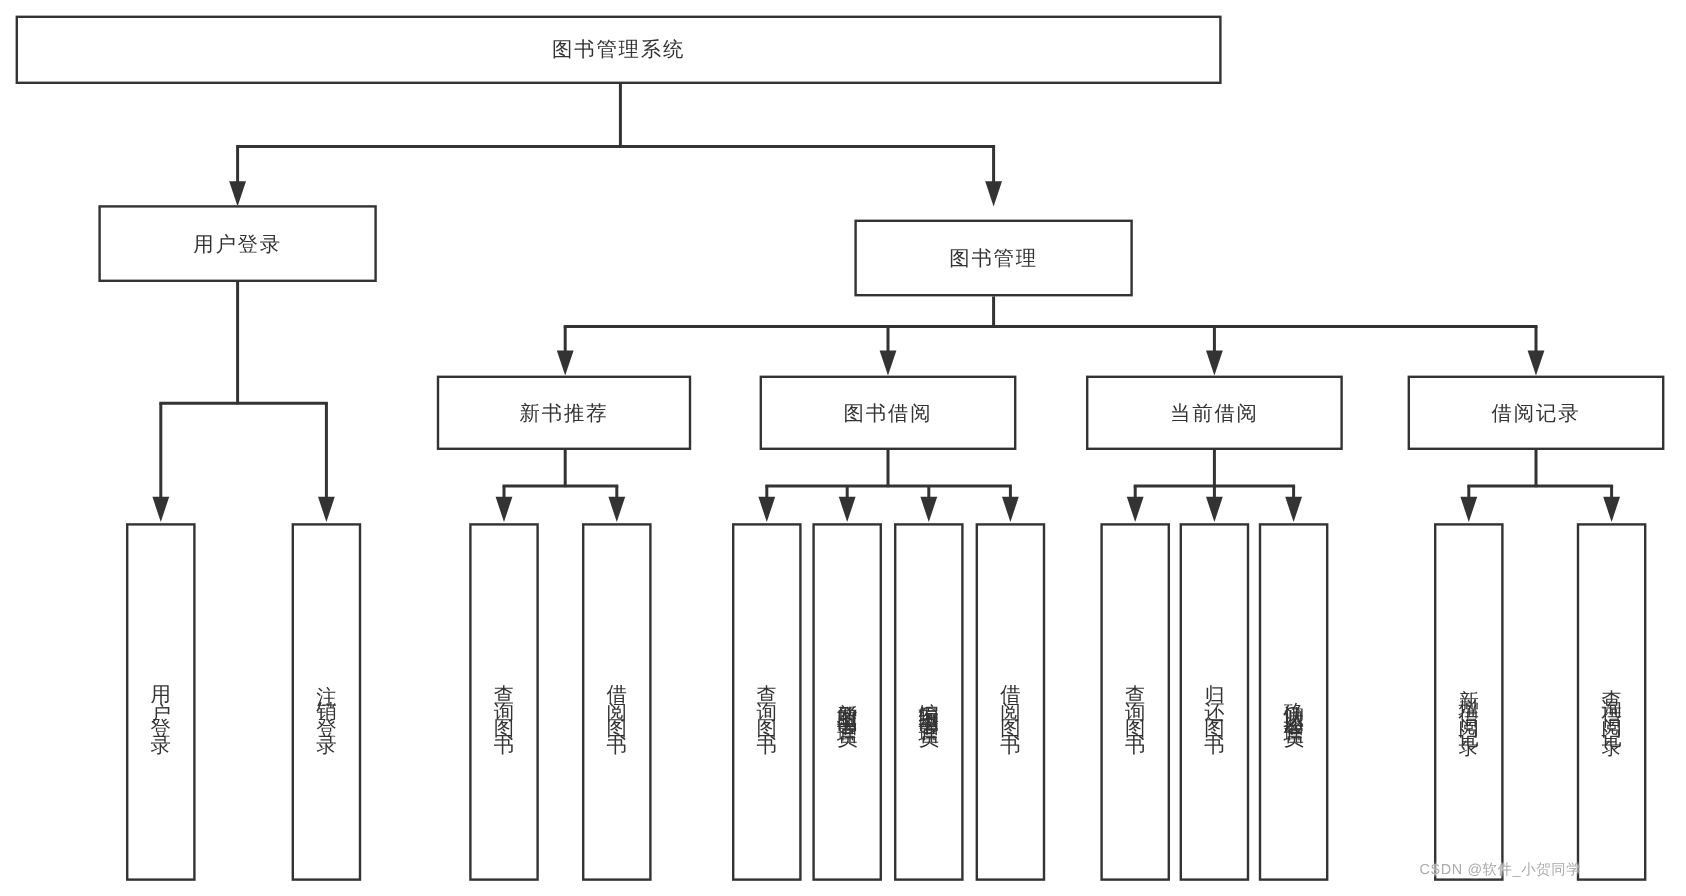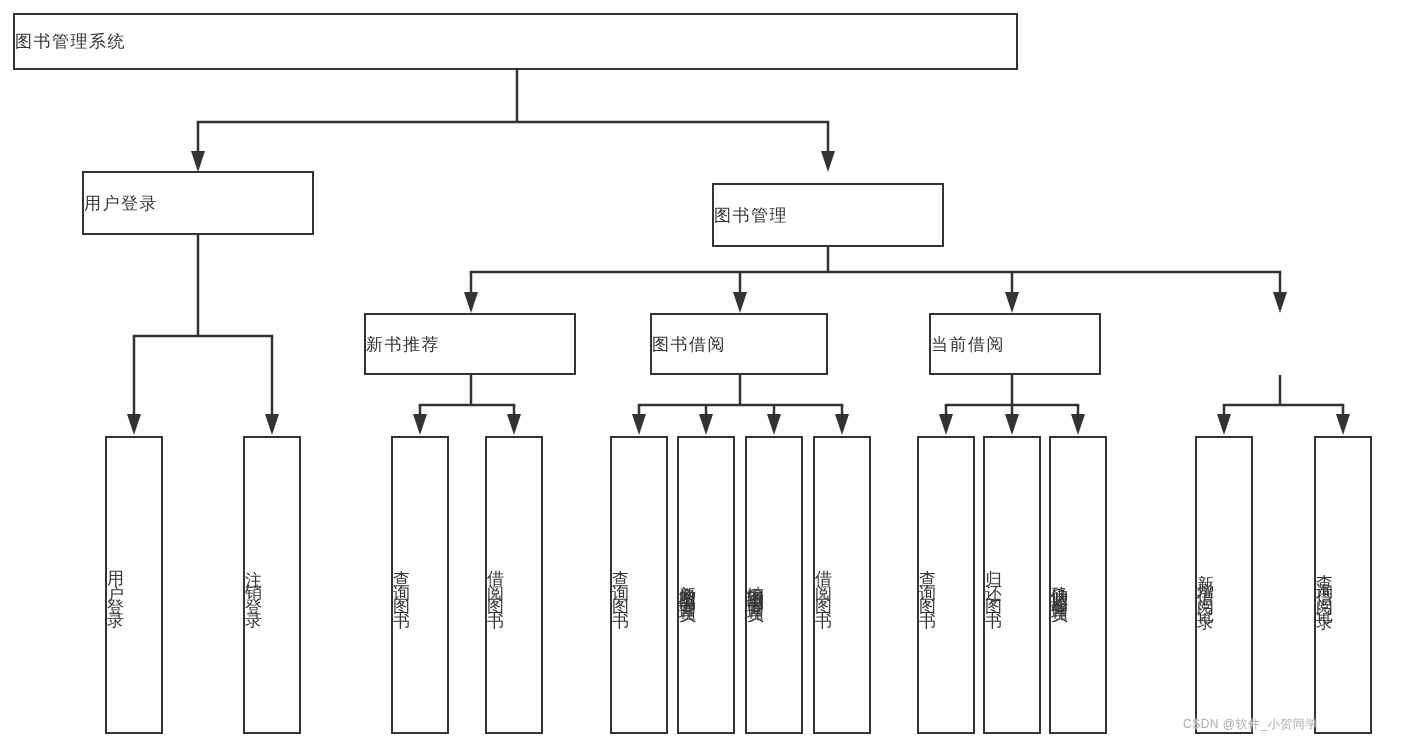--- a/index.html
+++ b/index.html
@@ -18,20 +18,21 @@
     width: 1405px; height: 747px;
     z-index: 1;
   }
   .box {
     position: absolute;
     box-sizing: border-box;
     border: 2.5px solid #333333;
     background: #ffffff;
     display: flex;
     align-items: center;
+    justify-content: center;
     font-size: 17px;
     color: #333333;
     letter-spacing: 1.5px;
     z-index: 2;
   }
   .leaf .vtext {
     writing-mode: vertical-rl;
     text-orientation: mixed;
     font-size: 17px;
     color: #333333;
@@ -130,25 +131,28 @@
   <div class="box" style="left:82px;top:171px;width:232px;height:64px">
     <span>用户登录</span>
   </div>
   <div class="box" style="left:712px;top:183px;width:232px;height:64px">
     <span>图书管理</span>
   </div>
 
   <div class="box" style="left:364px;top:313px;width:212px;height:62px">
     <span>新书推荐</span>
   </div>
-  <div class="box" style="left:650px;top:313px;width:178px;height:62px">
+  <div class="box" style="left:633px;top:313px;width:214px;height:62px">
     <span>图书借阅</span>
   </div>
-  <div class="box" style="left:929px;top:313px;width:172px;height:62px">
+  <div class="box" style="left:905px;top:313px;width:214px;height:62px">
     <span>当前借阅</span>
+  </div>
+  <div class="box" style="left:1173px;top:313px;width:214px;height:62px">
+    <span>借阅记录</span>
   </div>
 
   <div class="box leaf" style="left:105px;top:436px;width:58px;height:298px">
     <span class="vtext" style="letter-spacing: 14px;">用户登录</span>
   </div>
   <div class="box leaf" style="left:243px;top:436px;width:58px;height:298px">
     <span class="vtext" style="letter-spacing: 14px;">注销登录</span>
   </div>
 
   <div class="box leaf" style="left:391px;top:436px;width:58px;height:298px">

